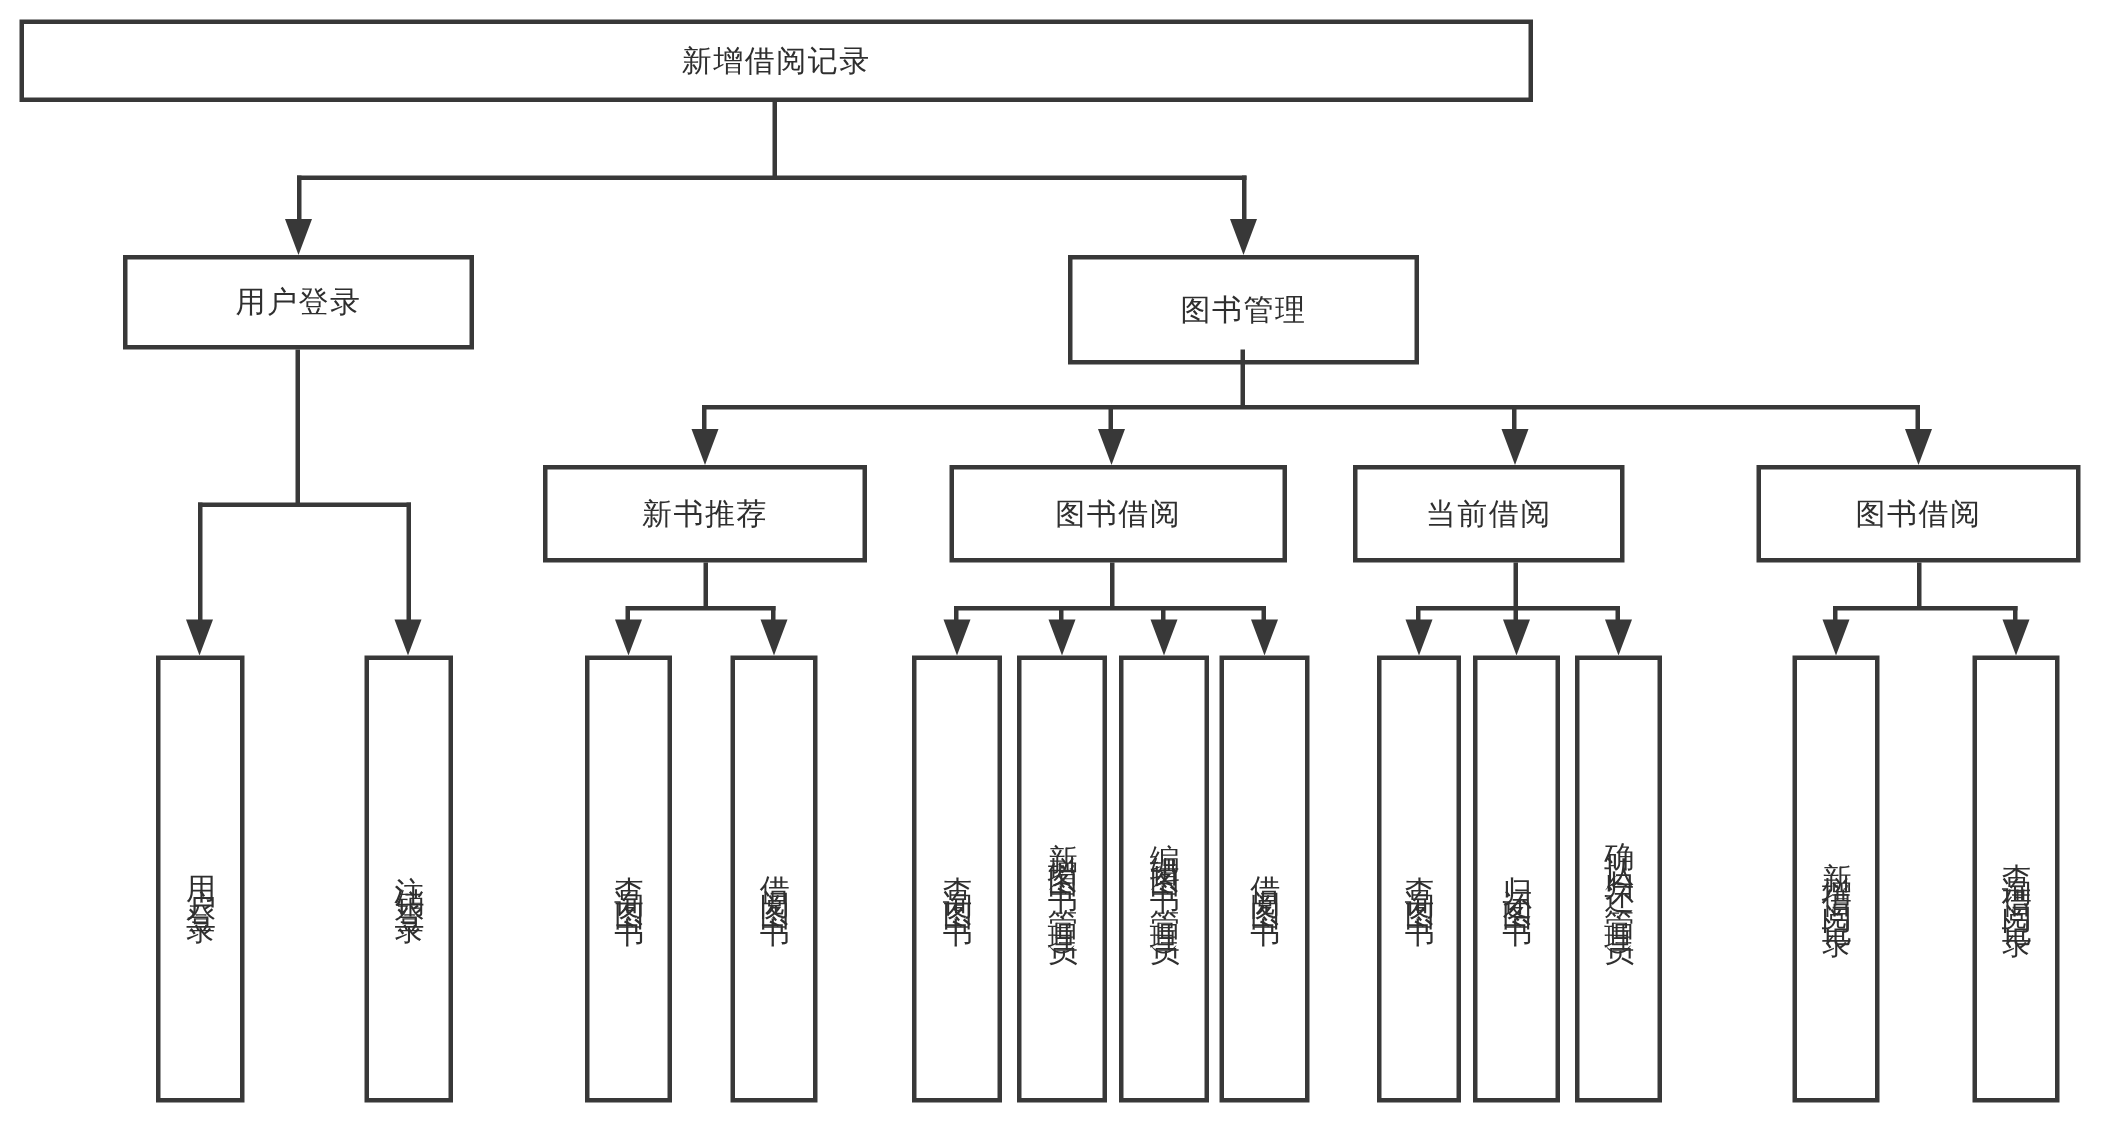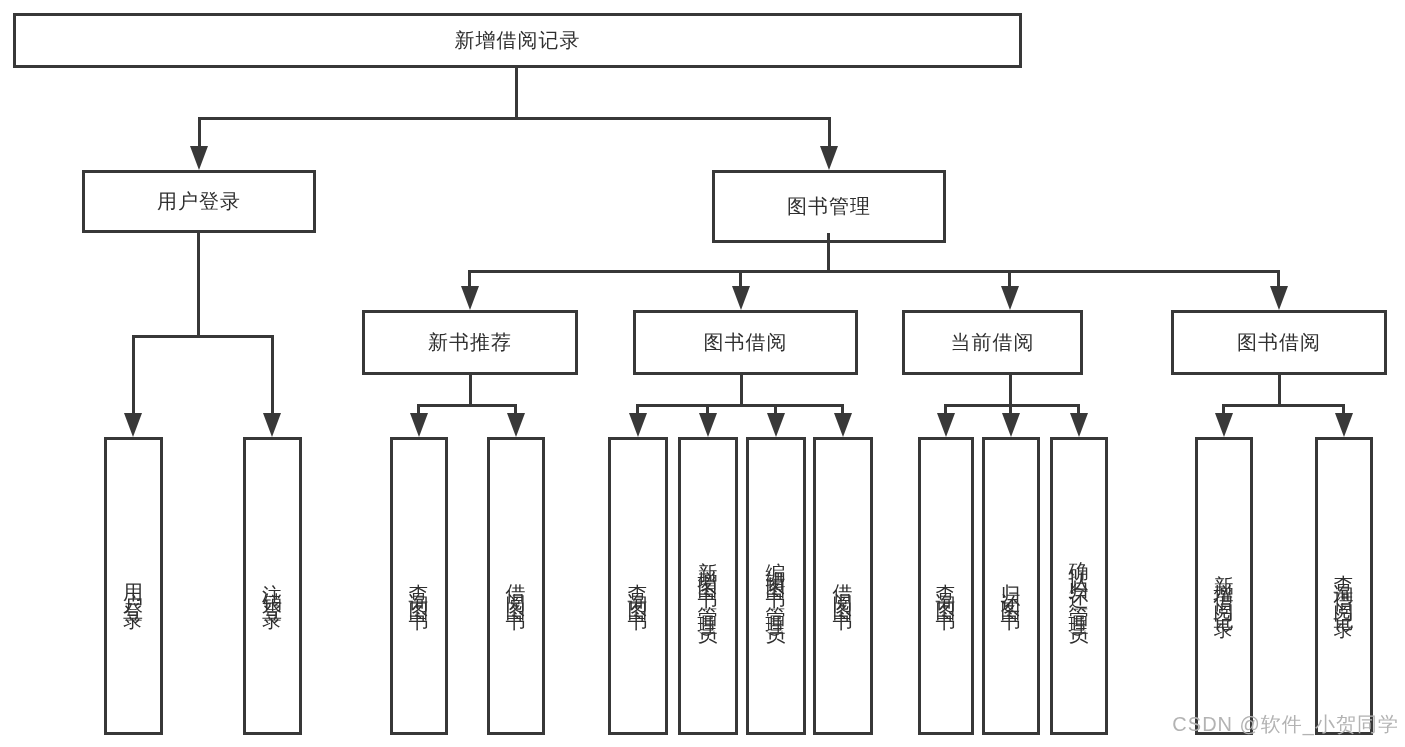--- a/index.html
+++ b/index.html
@@ -165,15 +165,14 @@
     <span class="vlabel">确认归还（管理员）</span>
   </div>
 
   <div class="box leaf" style="left:1195px;width:58px">
     <span class="vlabel">新增借阅记录</span>
   </div>
   <div class="box leaf" style="left:1315px;width:58px">
     <span class="vlabel">查询借阅记录</span>
   </div>
 
-  <div class="watermark">CSDN @软件_小贺同学</div>
 
 </div>
 
 </body></html>

